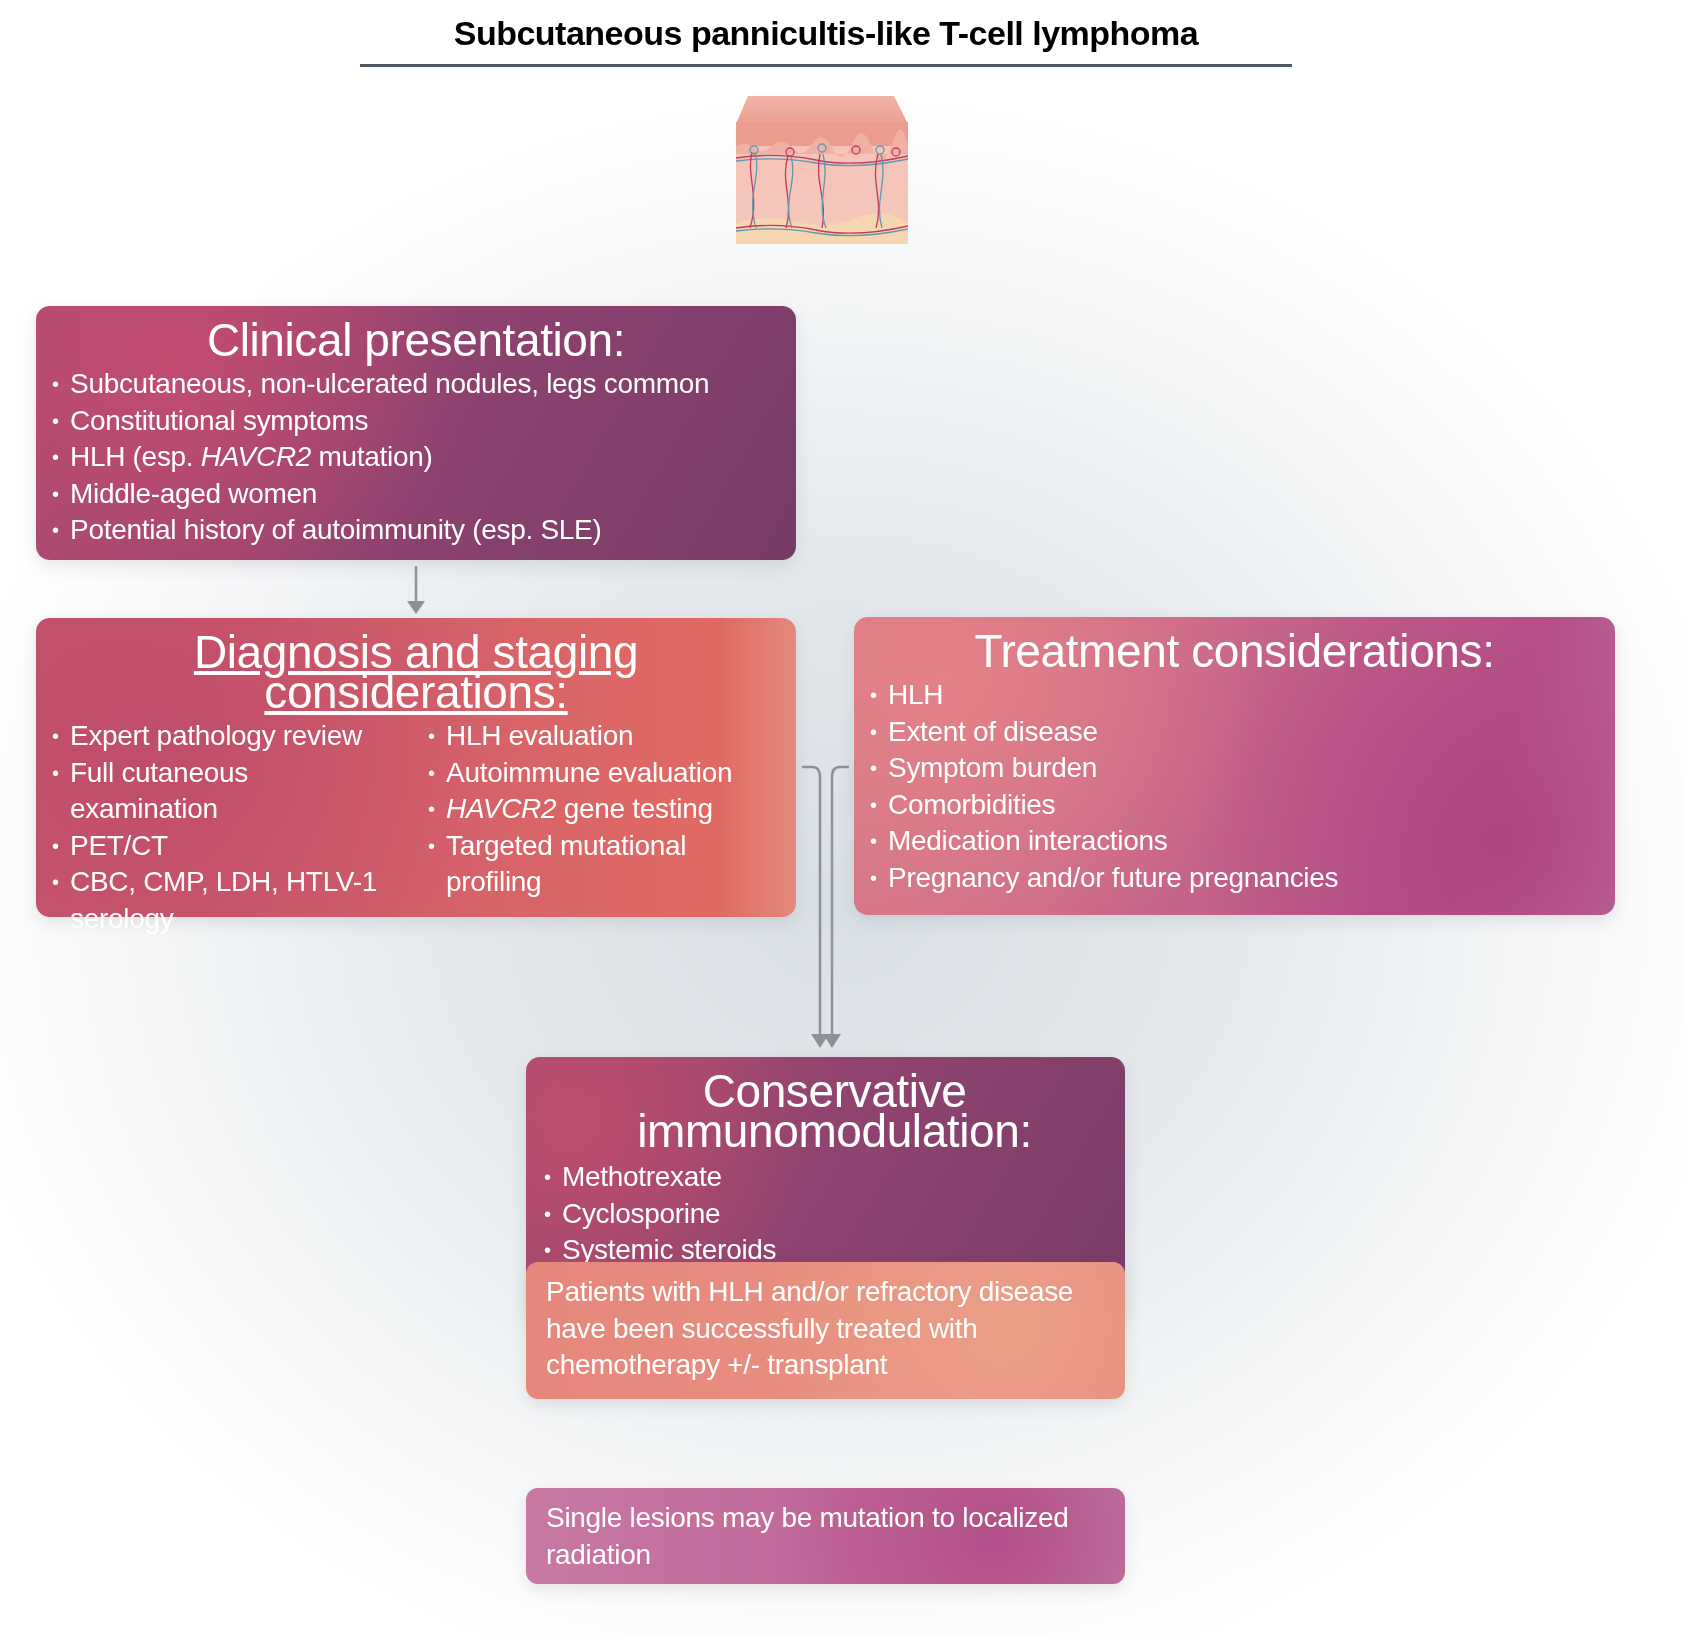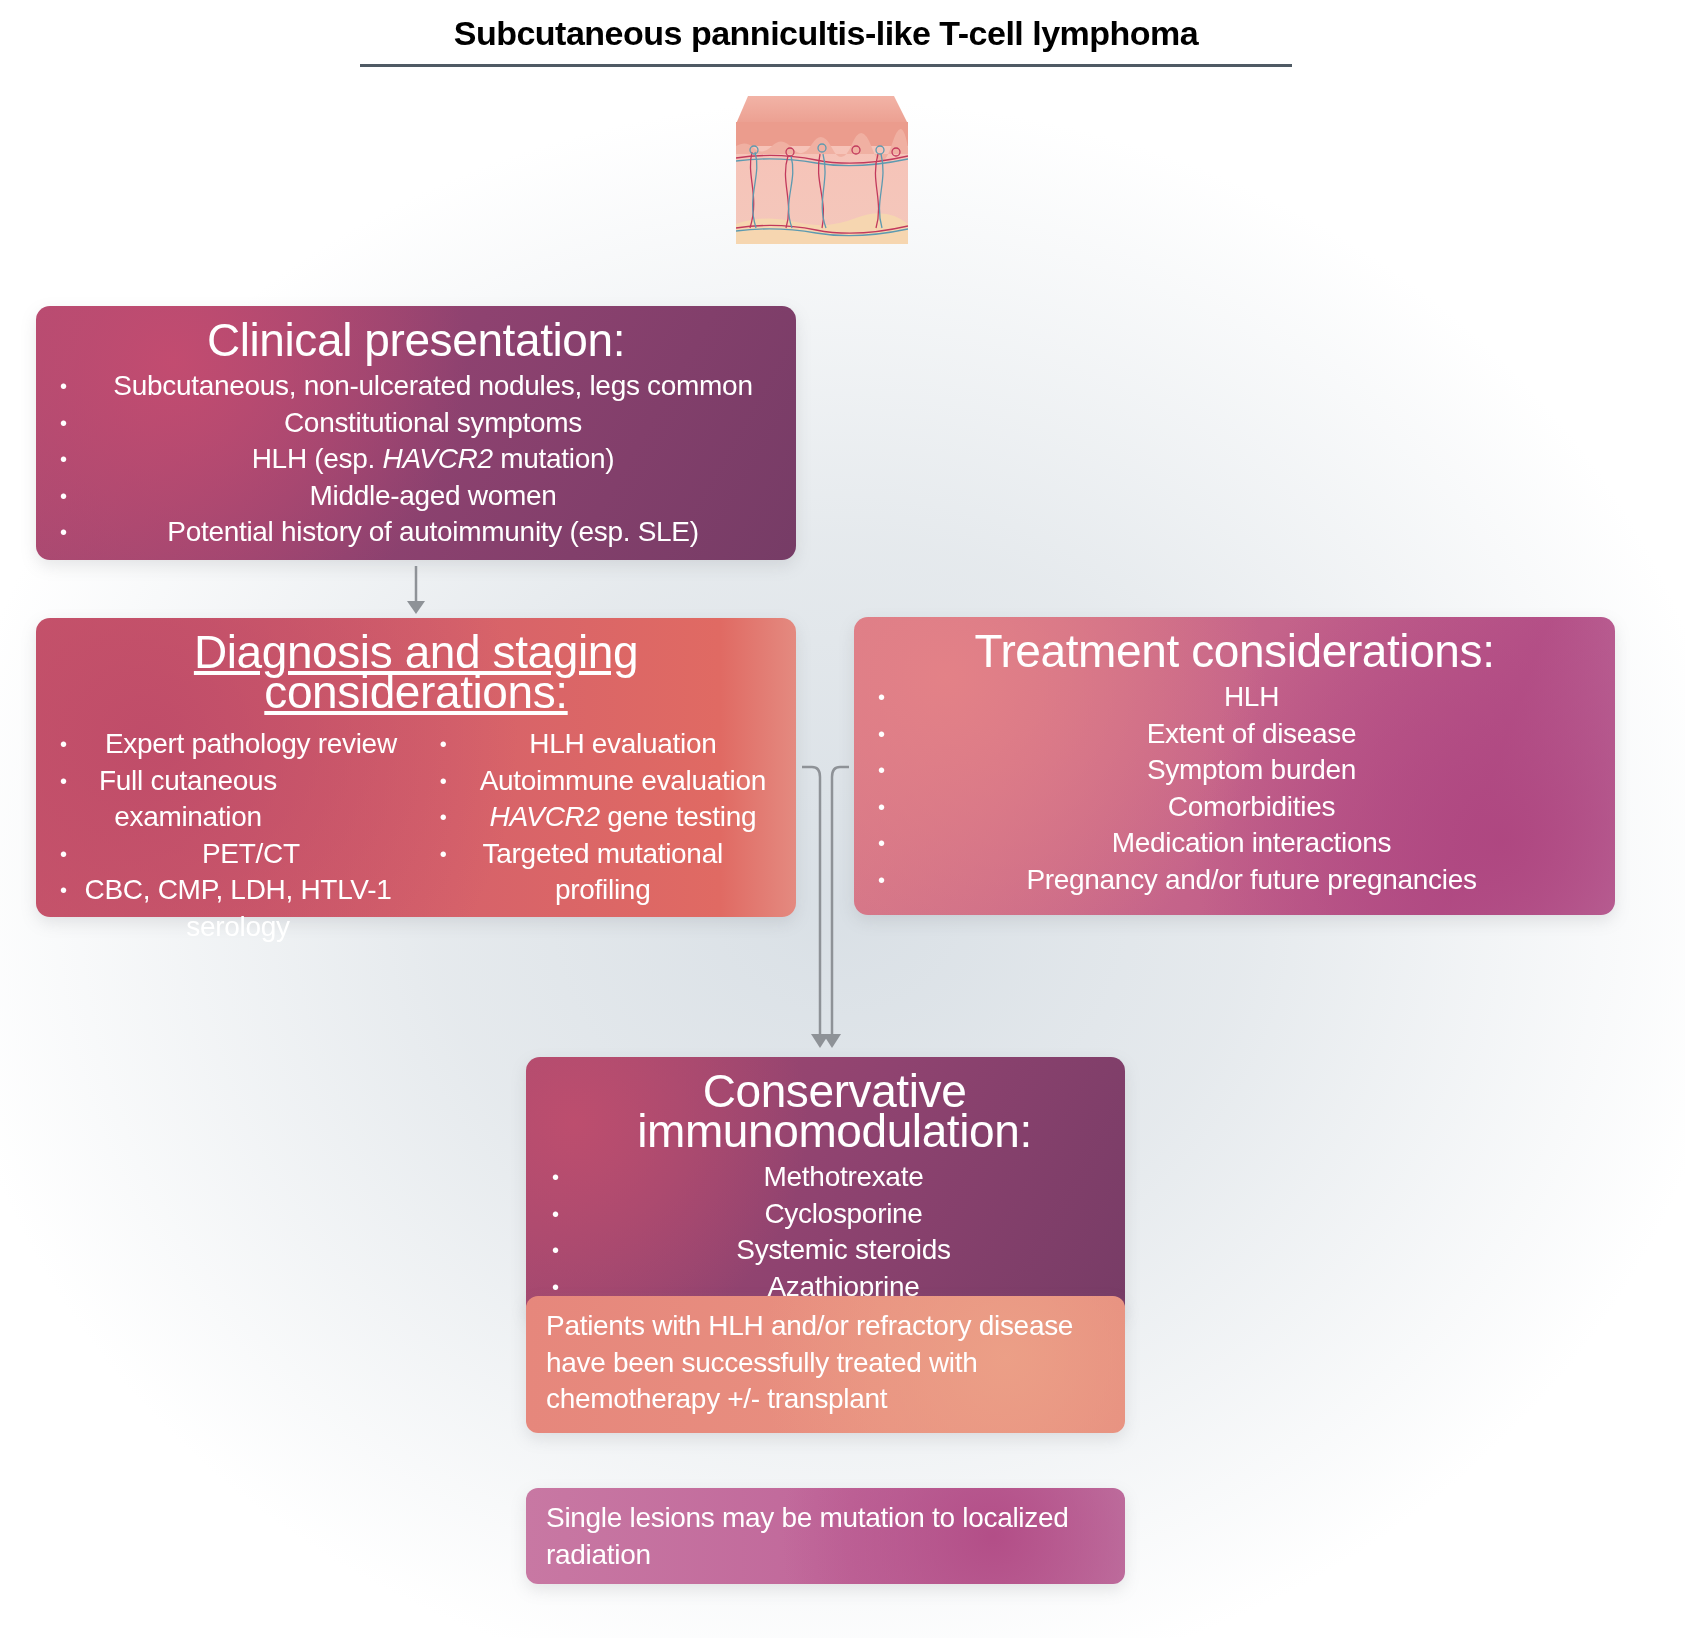--- a/index.html
+++ b/index.html
@@ -23,21 +23,21 @@
   .skin { position: absolute; left: 736px; top: 96px; width: 172px; height: 148px; }
 
   .box {
     position: absolute; border-radius: 14px; color: #ffffff; box-sizing: border-box;
     box-shadow: 0 6px 16px rgba(120,120,130,0.18);
   }
   .box h2 {
     margin: 0; font-weight: normal; font-size: 46px; letter-spacing: -0.4px; text-align: center;
     line-height: 40px;
   }
-  .box ul { list-style: none; margin: 8px; padding: 0; text-align: center; }
+  .box ul { list-style: none; margin: 0; padding: 0; }
   .box li {
     font-size: 28px; line-height: 36.5px; letter-spacing: -0.3px;
     padding-left: 18px; position: relative; white-space: nowrap;
   }
   .box li::before {
     content: "•"; position: absolute; left: 0; top: 0; font-size: 20px;
   }
   .box li.wrap { white-space: normal; }
   .box i { font-style: italic; }
 
@@ -80,21 +80,21 @@
     padding: 14px 0 0 18px;
   }
   .conservative h2 { text-align: center; margin-bottom: 8px; }
 
   .note {
     position: absolute; color: #fff; font-size: 28px; line-height: 36.5px; letter-spacing: -0.3px;
     border-radius: 12px; box-sizing: border-box; padding: 12px 18px 0 20px;
     box-shadow: 0 6px 16px rgba(120,120,130,0.18);
   }
   .note-hlh {
-    left: 526px; top: 1296px; width: 599px; height: 137px;
+    left: 526px; top: 1262px; width: 599px; height: 137px;
     background:
       radial-gradient(circle at 80% 45%, rgba(236,160,135,0.95) 0%, rgba(236,160,135,0) 50%),
       linear-gradient(90deg, #e6877c 0%, #e89080 60%, #e58a7e 100%);
   }
   .note-radiation {
     left: 526px; top: 1488px; width: 599px; height: 96px;
     background:
       radial-gradient(circle at 78% 50%, rgba(178,76,134,0.95) 0%, rgba(178,76,134,0) 45%),
       linear-gradient(90deg, #c878a3 0%, #c0679a 55%, #c27aa6 100%);
   }

